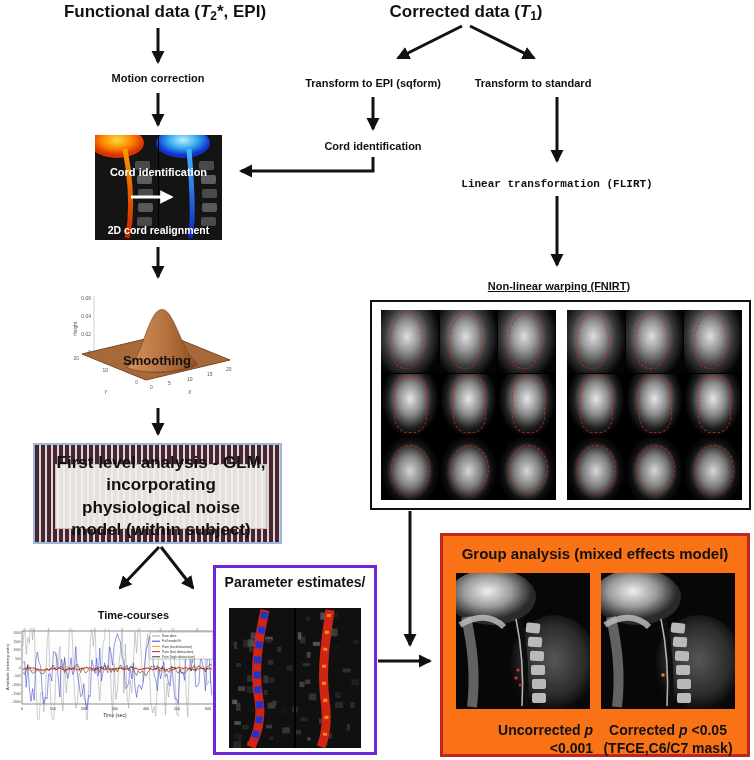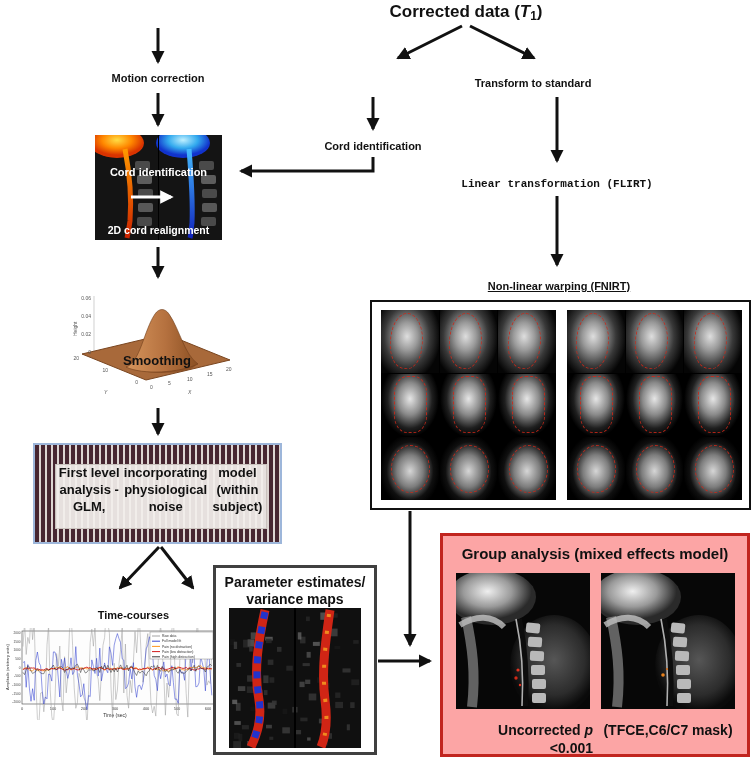--- a/index.html
+++ b/index.html
@@ -32,36 +32,36 @@
   .cor::after{left:23%;top:4%;width:54%;height:88%;border-radius:40%/30%;}
   .ax::before{background:radial-gradient(ellipse 56% 64% at 50% 54%,#d6d6d6 0%,#7d7d7d 40%,#101010 72%,#000 92%);}
   .ax::after{left:18%;top:12%;width:64%;height:74%;border-radius:50%;}
 
   
   #glm{position:absolute;left:33px;top:443px;width:249px;height:101px;box-sizing:border-box;
        border:2px solid #9db6da;
        background:repeating-linear-gradient(90deg,#472631 0 4px,#ddd5d2 4px 6px);}
   #glm-inner{position:absolute;left:20px;top:19px;width:210px;height:63px;
        background:rgba(242,239,236,.93);border:1px solid #c9c2bd;
-       display:flex;flex-direction:row;justify-content:center;
-       font-weight:bold;font-size:13px;text-align:center;line-height:1.3;}
+       display:flex;flex-direction:column;justify-content:center;
+       font-weight:bold;font-size:17px;text-align:center;line-height:1.3;}
 
   
   #tc{position:absolute;left:2px;top:628px;width:226px;height:92px;}
 
   
   #param{position:absolute;left:213px;top:565px;width:164px;height:190px;box-sizing:border-box;
-         border:3px solid #404040;background:#fff;}
+         border:3px solid #6d28d9;background:#fff;}
   #param-title{position:absolute;left:0;top:6px;width:100%;text-align:center;
          font-weight:bold;font-size:14px;line-height:1.2;}
   #pmap{position:absolute;left:13px;top:40px;width:132px;height:140px;}
 
   
   #group{position:absolute;left:440px;top:533px;width:310px;height:224px;box-sizing:border-box;
-         border:3px solid #c1251f;background:#fca5a5;}
+         border:3px solid #c1251f;background:#f97316;}
   #group-title{position:absolute;left:0;top:9px;width:100%;text-align:center;font-weight:bold;font-size:15px;}
   .gmri{position:absolute;top:37px;width:134px;height:136px;}
   #gmri-l{left:13px;} #gmri-r{left:158px;}
   .gcap{position:absolute;top:186px;width:140px;text-align:center;font-weight:bold;font-size:14px;line-height:1.25;}
   #gcap-l{left:10px;text-align:right;} #gcap-r{left:155px;}
 </style>
 </head>
 <body>
 
 <div id="fig">
@@ -83,25 +83,29 @@
       <line x1="557" y1="196" x2="557" y2="265" marker-end="url(#ah)"></line>
       <line x1="158" y1="247" x2="158" y2="277" marker-end="url(#ah)"></line>
       <line x1="158" y1="408" x2="158" y2="434" marker-end="url(#ah)"></line>
       <line x1="159" y1="547" x2="120" y2="588" marker-end="url(#ah)"></line>
       <line x1="161" y1="547" x2="193" y2="588" marker-end="url(#ah)"></line>
       <line x1="410" y1="511" x2="410" y2="645" marker-end="url(#ah)"></line>
       <line x1="378" y1="661" x2="430" y2="661" marker-end="url(#ah)"></line>
     </g>
   </svg>
 
+  <div class="lbl t17" style="left:40px;top:3px;width:250px;">
+    <span>Functional data (</span><span class="ital">T</span><sub class="s">2</sub><span>*</span><span>, EPI)</span>
+  </div>
   <div class="lbl t17" style="left:340px;top:3px;width:252px;">
     <span>Corrected data (</span><span class="ital">T</span><sub class="s">1</sub><span>)</span>
   </div>
 
   <div class="lbl t14" style="left:58px;top:72px;width:200px;">Motion correction</div>
+  <div class="lbl t14" style="left:288px;top:77px;width:170px;">Transform to EPI (sqform)</div>
   <div class="lbl t14" style="left:448px;top:77px;width:170px;text-align:center;">Transform to standard</div>
   <div class="lbl t14" style="left:303px;top:140px;width:140px;">Cord identification</div>
   <div class="lbl t14" style="left:457px;top:178px;width:200px;font-family:Liberation Mono, monospace;">Linear transformation (FLIRT)</div>
   <div class="lbl t14" style="left:459px;top:280px;width:200px;text-decoration:underline;">Non-linear warping (FNIRT)</div>
   <div class="lbl t14" style="left:29px;top:609px;width:140px;text-align:right;">Time-courses</div>
 
   <svg id="cordimg" viewBox="0 0 127 105">
     <defs>
       <radialGradient id="warmB" cx="50%" cy="40%">
           <stop offset="0%" stop-color="#ffdd44"></stop>
@@ -264,21 +268,20 @@
         <text x="160" y="19.6">Pain (no distraction)</text>
         <text x="160" y="24.8">Pain (low distraction)</text>
         <text x="160" y="30">Pain (high distraction)</text>
       </g>
     </g>
   </svg>
 
   <div id="param">
     <div id="param-title">
       <div>Parameter estimates/</div>
-      <div>variance maps</div>
     </div>
     <svg id="pmap" viewBox="0 0 132 140">
       <rect width="132" height="140" fill="#101010"></rect>
       <g id="pm-noise">
           <rect x="63.2" y="98.9" width="5.4" height="5.6" fill="rgb(73,73,73)" opacity="0.57"></rect>
           <rect x="93.0" y="45.1" width="6.7" height="5.2" fill="rgb(58,58,58)" opacity="0.51"></rect>
           <rect x="53.3" y="119.3" width="7.6" height="6.1" fill="rgb(75,75,75)" opacity="0.62"></rect>
           <rect x="21.4" y="98.7" width="4.3" height="4.4" fill="rgb(27,27,27)" opacity="0.41"></rect>
           <rect x="7.4" y="55.0" width="4.7" height="3.9" fill="rgb(51,51,51)" opacity="0.83"></rect>
           <rect x="38.7" y="94.6" width="7.6" height="6.0" fill="rgb(68,68,68)" opacity="0.79"></rect>
@@ -369,20 +372,21 @@
       <use href="#neckmri"></use>
       <g>
         <circle cx="62" cy="102" r="1.8" fill="#e8821e"></circle>
           <circle cx="66" cy="96" r="1.1" fill="#d06a15"></circle>
       </g>
     </svg>
     <div class="gcap" id="gcap-l">
       <span>Uncorrected </span><span class="ital">p</span><span> &lt;0.001</span>
     </div>
     <div class="gcap" id="gcap-r">
+      <div><span>Corrected </span><span class="ital">p</span><span> &lt;0.05</span></div>
       <div>(TFCE,C6/C7 mask)</div>
     </div>
   </div>
 
   <svg width="0" height="0" style="position:absolute">
     <defs>
       <radialGradient id="gHead" cx="45%" cy="40%">
           <stop offset="0%" stop-color="#efefef"></stop>
           <stop offset="55%" stop-color="#9a9a9a"></stop>
           <stop offset="100%" stop-color="#2a2a2a"></stop>

